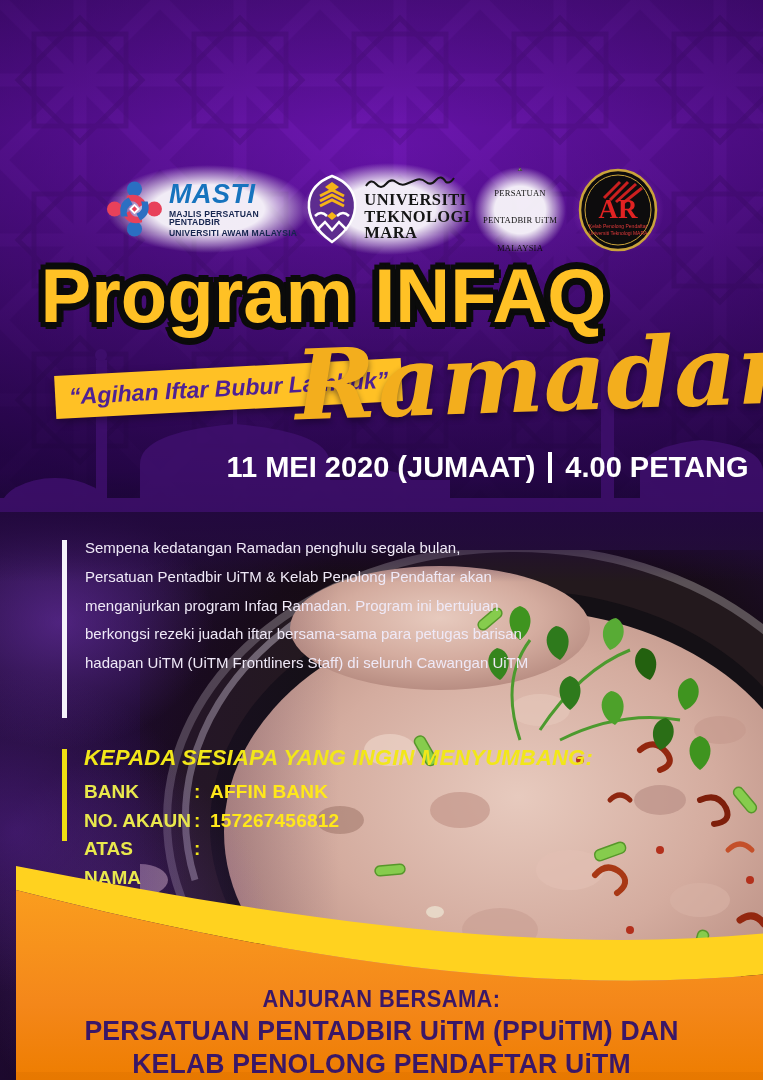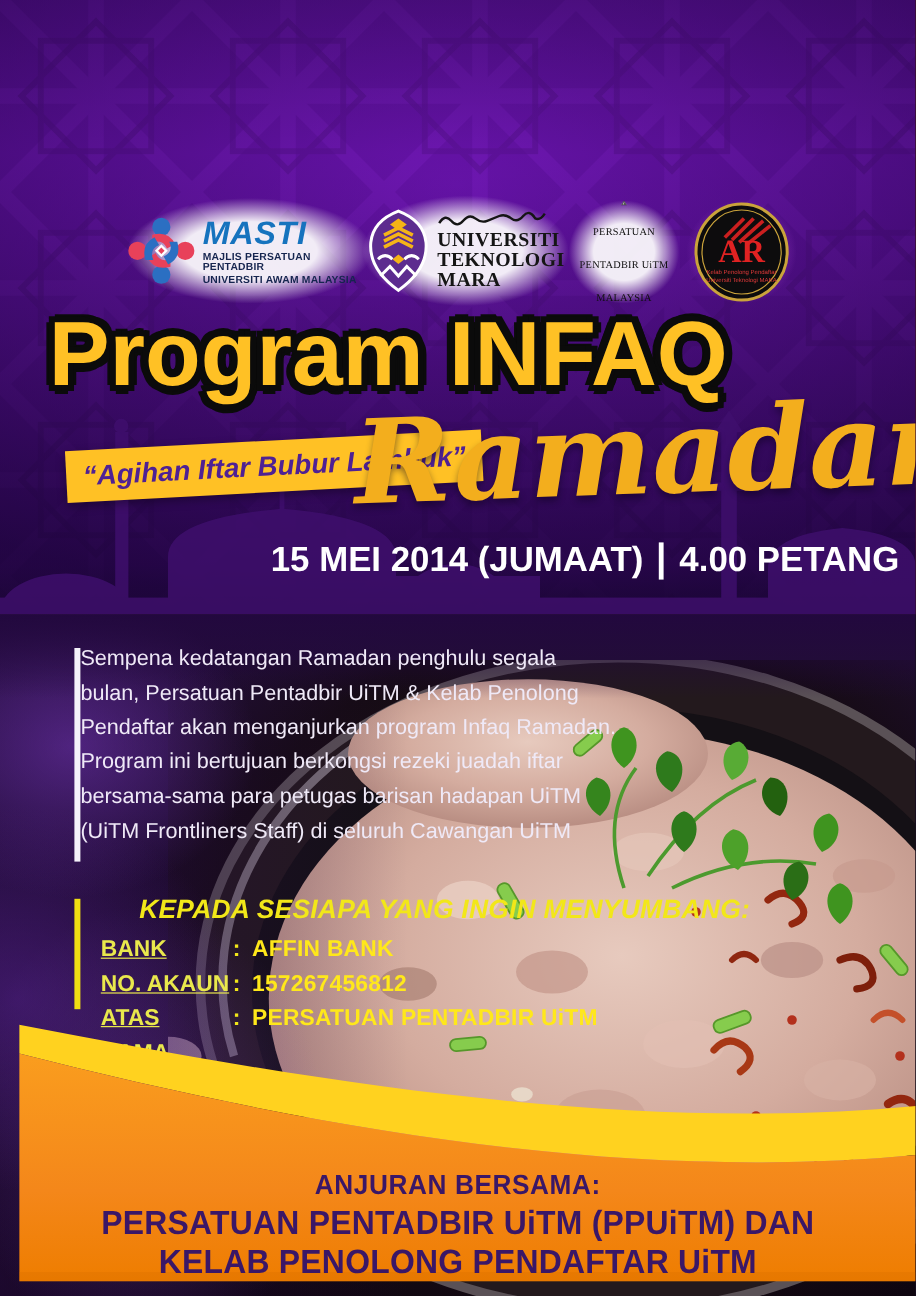--- a/index.html
+++ b/index.html
@@ -52,33 +52,33 @@
   .middle .blend{position:absolute;left:0;top:0;width:763px;height:70px;
     background:linear-gradient(180deg, rgba(34,8,62,.95), rgba(34,8,62,0));}
   .photo{position:absolute;left:140px;top:38px;}
   .smoke{position:absolute;left:0;top:0;width:340px;height:568px;pointer-events:none;
     background:radial-gradient(220px 180px at 60px 110px, rgba(124,58,196,.50), transparent 70%),
       radial-gradient(260px 230px at 15px 320px, rgba(98,40,165,.45), transparent 70%),
       radial-gradient(210px 260px at 120px 430px, rgba(140,80,210,.30), transparent 72%),
       linear-gradient(90deg, rgba(40,12,70,.55), rgba(40,12,70,0));}
   .para{position:absolute;left:62px;top:22px;width:470px;display:flex;}
   .para .vbar{width:5px;background:#f5f2fa;margin-top:6px;height:178px;flex:none;}
-  .para .txt{width:447px;font-size:18px;line-height:28.8px;color:#efe9f7;}
+  .para .txt{margin-left:18px;width:447px;font-size:15px;line-height:28.8px;color:#efe9f7;}
   .donate{position:absolute;left:62px;top:233px;display:flex;}
   .donate .vbar{width:5px;background:#f0de12;height:92px;flex:none;margin-top:4px;}
   .donate .content{margin-left:17px;}
-  .donate .head{font-size:22px;font-weight:800;font-style:italic;color:#f2e719;letter-spacing:.2px;margin-left:32px;}
+  .donate .head{font-size:22px;font-weight:800;font-style:italic;color:#f2e719;letter-spacing:.2px;}
   .donate .rows{margin-top:7px;}
   .donate .row{display:flex;font-size:19px;line-height:28.5px;}
-  .donate .lab{width:110px;color:#e9e84c;font-weight:600;text-decoration:underline;}
+  .donate .lab{width:110px;color:#e9e84c;font-weight:600;}
   .donate .sep{width:16px;color:#f2e719;font-weight:700;}
   .donate .val{color:#ffe81a;font-weight:800;letter-spacing:.2px;}
 
   
-  .footer{position:absolute;left:0;bottom:12px;width:620px;height:240px;padding-left:16px;}
+  .footer{position:absolute;left:0;bottom:0;width:620px;height:240px;padding-left:16px;}
   .footer .txt{position:absolute;left:0;top:144px;width:763px;text-align:center;
     color:#3a1767;transform:scaleX(.95);}
   .footer .h{font-size:23px;font-weight:700;line-height:30px;letter-spacing:.5px;}
   .footer .l{font-size:28px;font-weight:800;line-height:33px;letter-spacing:.2px;}
 </style>
 </head>
 <body>
 
 <div class="poster">
 
@@ -256,21 +256,21 @@
           <text x="42" y="67" text-anchor="middle" font-size="5" fill="#e03a3a">Universiti Teknologi MARA</text>
         </svg>
       </div>
     </div>
 
     
     <div class="title">Program INFAQ</div>
     <div class="ribbon">“Agihan Iftar Bubur Lambuk”</div>
     <div class="scriptWord">Ramadan</div>
     <div class="dateLine">
-      <span>15 MEI 2014 (JUMAAT)</span>
+      <span>11 MEI 2020 (JUMAAT)</span>
       <span class="bar"></span>
       <span>4.00 PETANG</span>
     </div>
   </div>
 
   <div class="middle">
 
     <svg class="photo" width="623" height="530" viewBox="0 0 623 530">
       <defs>
         <radialGradient id="bgdark" cx="55%" cy="45%" r="70%">
@@ -378,21 +378,20 @@
             <span class="val">AFFIN BANK</span>
           </div>
           <div class="row">
             <span class="lab">NO. AKAUN</span>
             <span class="sep">:</span>
             <span class="val">157267456812</span>
           </div>
           <div class="row">
             <span class="lab">ATAS NAMA</span>
             <span class="sep">:</span>
-            <span class="val">PERSATUAN PENTADBIR UiTM</span>
           </div>
         </div>
       </div>
     </div>
   </div>
 
   <div class="footer">
     <svg width="763" height="240" viewBox="0 0 763 240">
       <defs>
         <linearGradient id="og" x1="0" y1="0" x2="0" y2="1">

